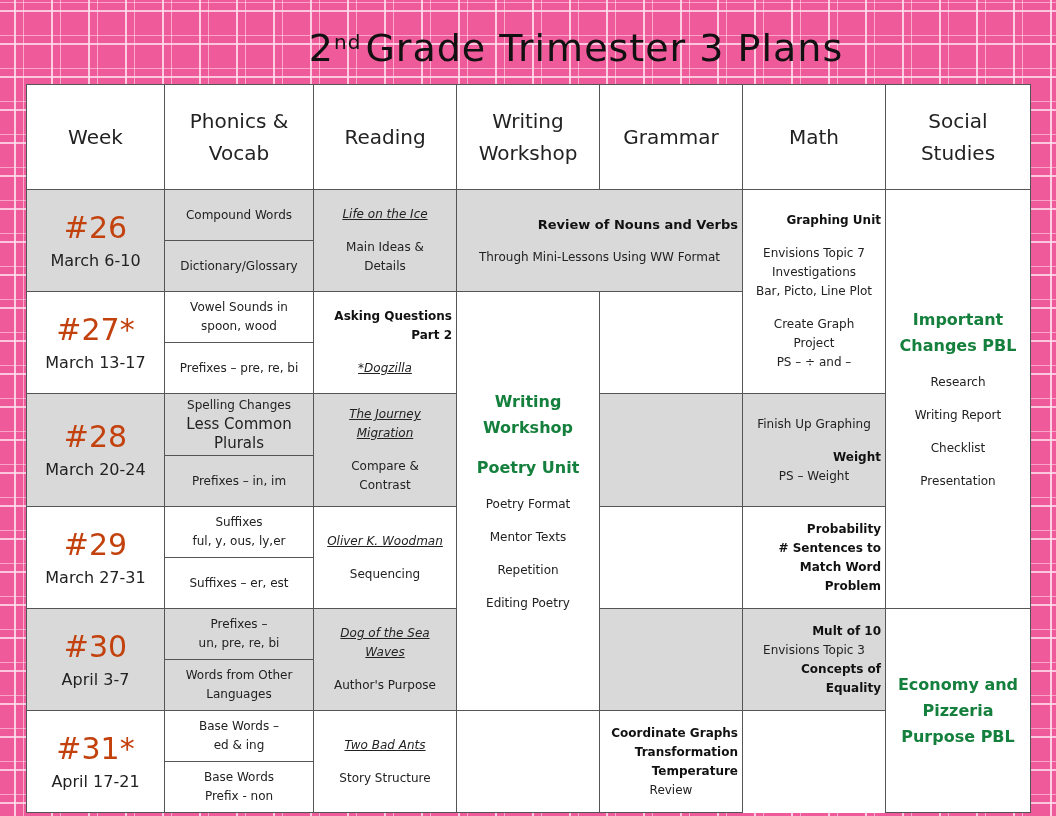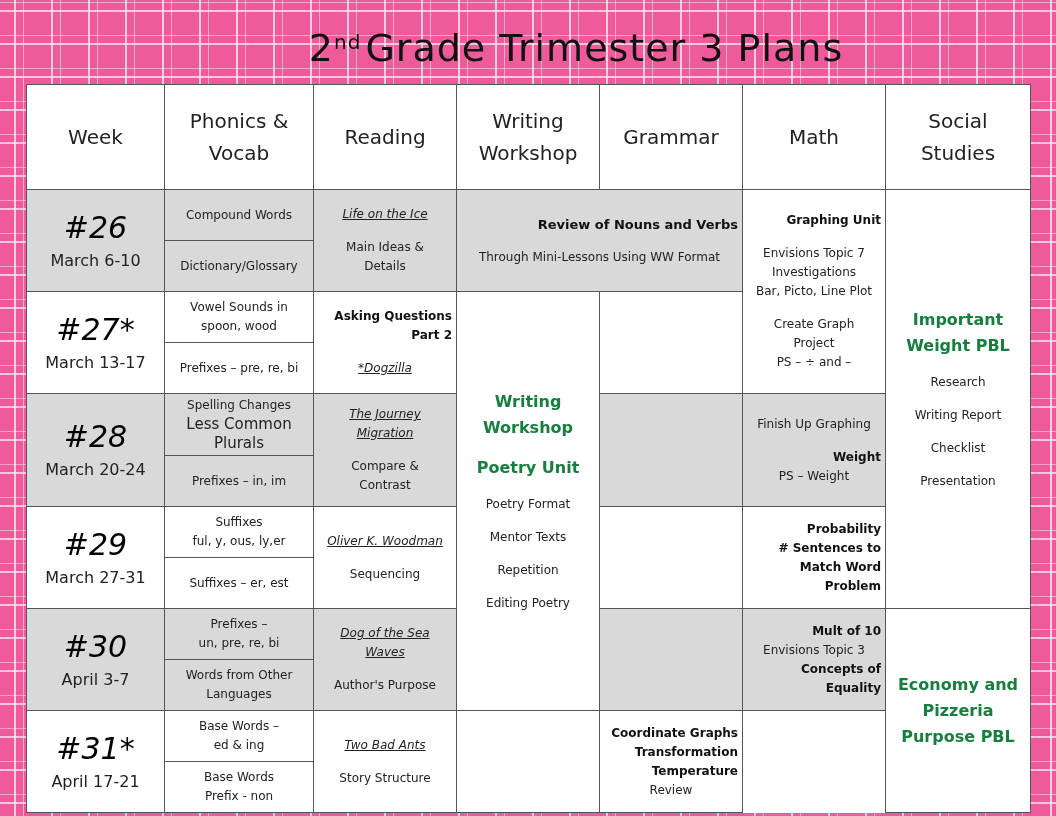--- a/index.html
+++ b/index.html
@@ -12,21 +12,21 @@
   }
   .title{position:absolute;top:26px;left:0;width:1056px;text-align:center;
     font-size:38px;font-weight:normal;letter-spacing:1px;color:#111;padding-left:48px;}
   .title sup{font-size:20px;vertical-align:top;position:relative;top:4px;margin-right:4px;}
   table{position:absolute;left:26px;top:84px;width:1004px;height:705px;
     border-collapse:collapse;background:#fff;table-layout:fixed;}
   td,th{border:1.5px solid #555;text-align:center;vertical-align:middle;padding:2px 4px;
     font-size:12px;line-height:19px;color:#222;}
   th{font-weight:normal;font-size:20px;line-height:32px;color:#222;height:100px;}
   .g{background:#d9d9d9;}
-  .wk{font-size:30px;line-height:36px;color:#000000;display:block;font-style:italic;}
+  .wk{font-size:30px;line-height:36px;color:#c2410c;display:block;}
   .dt{font-size:16px;line-height:22px;display:block;margin-top:4px;}
   .b{font-weight:bold;color:#111;text-align:right;}
   .u{text-decoration:underline;font-style:italic;}
   .big{font-size:16px;line-height:26px;font-weight:bold;color:#15803d;}
   .sm{font-size:15px;}
   .gap{display:block;height:14px;}
   .blk{display:block;}
   table tr.r td{height:46px;}
 </style>
 </head>
@@ -89,21 +89,21 @@
           <span class="blk">Envisions Topic 7</span>
           <span class="blk">Investigations</span>
           <span class="blk">Bar, Picto, Line Plot</span>
           <span class="gap"></span>
           <span class="blk">Create Graph</span>
           <span class="blk">Project</span>
           <span class="blk">PS – ÷ and –</span>
         </td>
     <td rowspan="8">
           <span class="blk big">Important</span>
-          <span class="blk big">Weight PBL</span>
+          <span class="blk big">Changes PBL</span>
           <span class="gap"></span>
           <span class="blk">Research</span>
           <span class="gap"></span>
           <span class="blk">Writing Report</span>
           <span class="gap"></span>
           <span class="blk">Checklist</span>
           <span class="gap"></span>
           <span class="blk">Presentation</span>
         </td>
   </tr>

